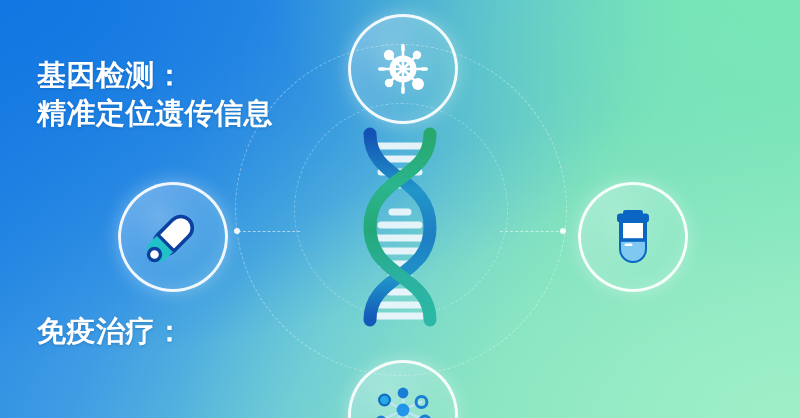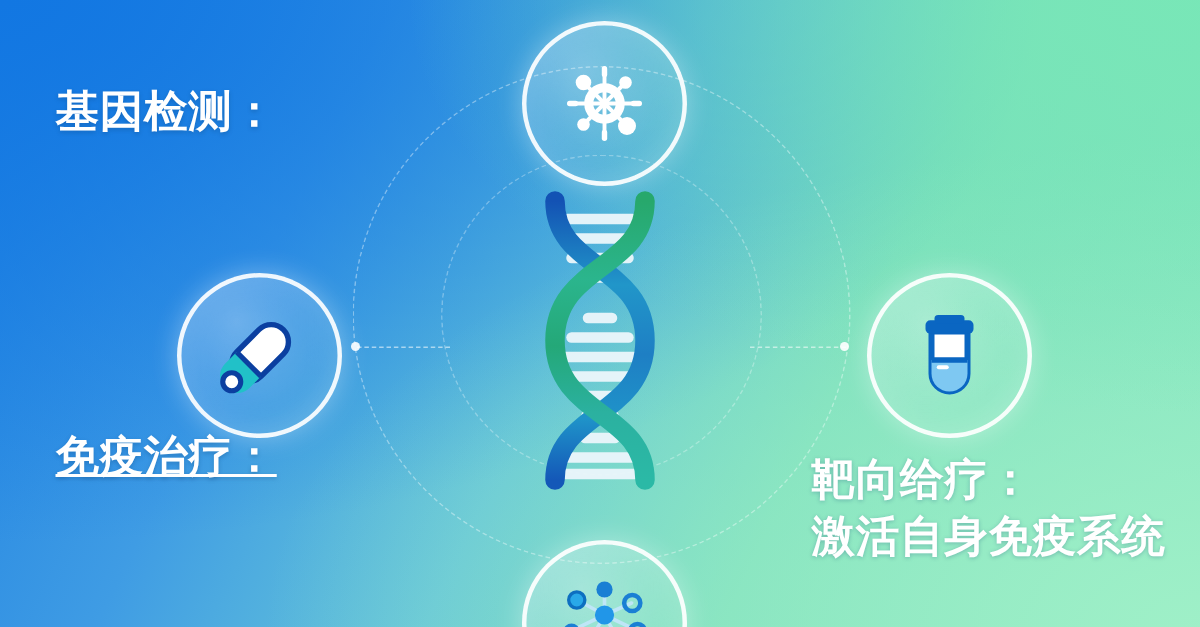--- a/index.html
+++ b/index.html
@@ -45,21 +45,21 @@
 
   
   #dna{position:absolute;left:348px;top:124px;width:104px;height:206px;}
 
   
   .textblock{position:absolute;color:#ffffff;font-weight:700;letter-spacing:.5px;
     text-shadow:0 1px 3px rgba(10,60,110,.28);}
   .textblock .l1{font-size:29px;line-height:38px;white-space:nowrap;}
   .textblock .l2{font-size:29px;line-height:38px;white-space:nowrap;}
   #txt-gene{left:37px;top:56px;}
-  #txt-immune{left:37px;top:286px;text-decoration:underline;}
+  #txt-immune{left:37px;top:312px;}
   #txt-target{left:541px;top:301px;}
 </style>
 </head>
 <body>
 
 <div id="stage">
 
   <div class="ring outer"></div>
   <div class="ring inner"></div>
 
@@ -170,24 +170,21 @@
       <line x1="29" y1="192" x2="75" y2="192"></line>
     </g>
 
     <path d="M22 10 C 22 56, 82 52, 82 103 C 82 154, 22 150, 22 196" fill="none" stroke="url(#gA)" stroke-width="13" stroke-linecap="round"></path>
 
     <path d="M82 10 C 82 56, 22 52, 22 103 C 22 154, 82 150, 82 196" fill="none" stroke="url(#gB)" stroke-width="13" stroke-linecap="round"></path>
   </svg>
 
   <div class="textblock" id="txt-gene">
     <div class="l1">基因检测：</div>
+    <div class="l2">精准定位遗传信息</div>
   </div>
 
   <div class="textblock" id="txt-immune">
     <div class="l1">免疫治疗：</div>
   </div>
 
-  <div class="textblock" id="txt-target">
-    <div class="l1">靶向给疗：</div>
-    <div class="l2">激活自身免疫系统</div>
-  </div>
 
 </div>
 
 </body></html>

